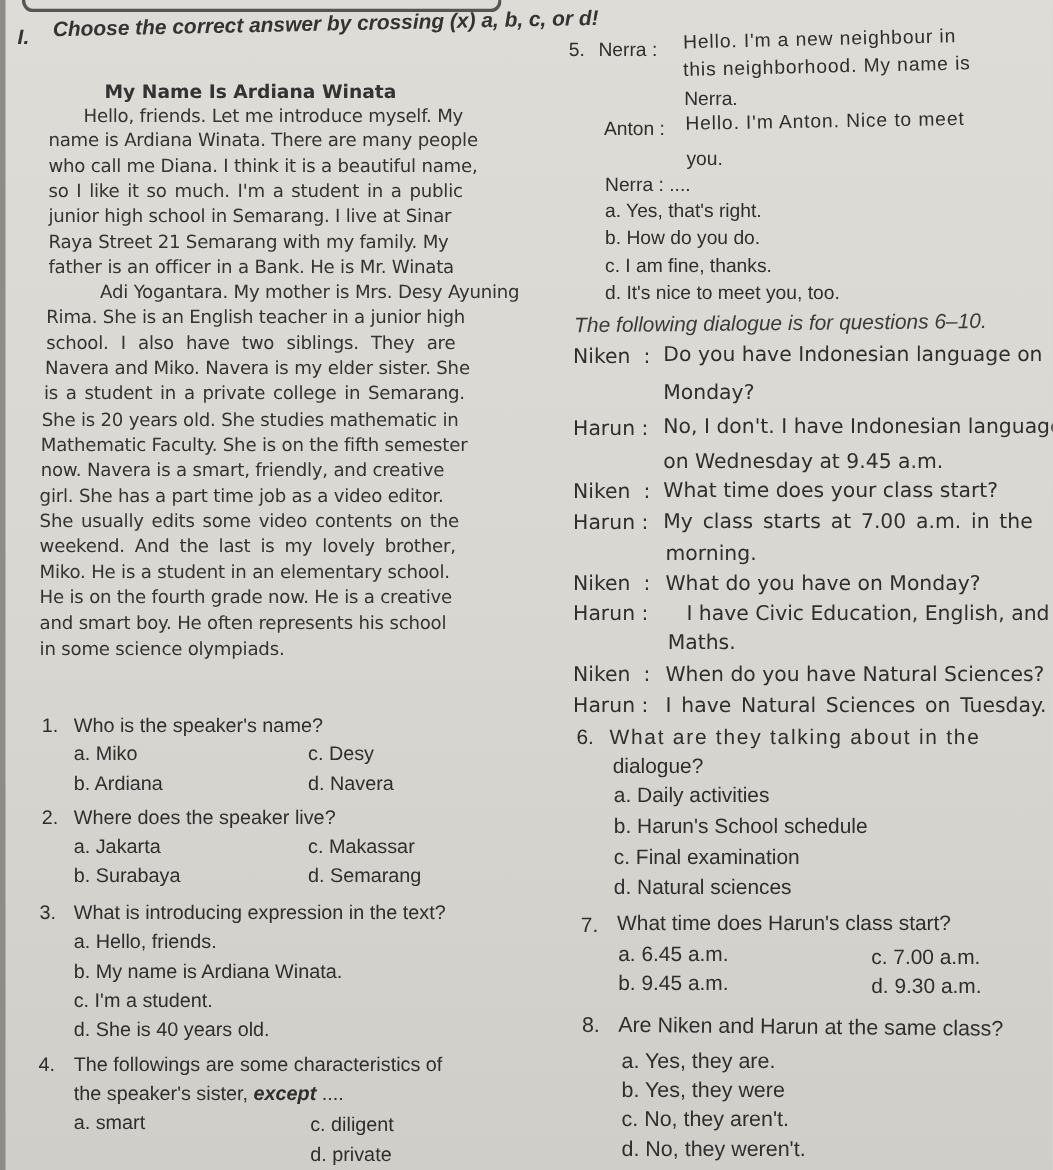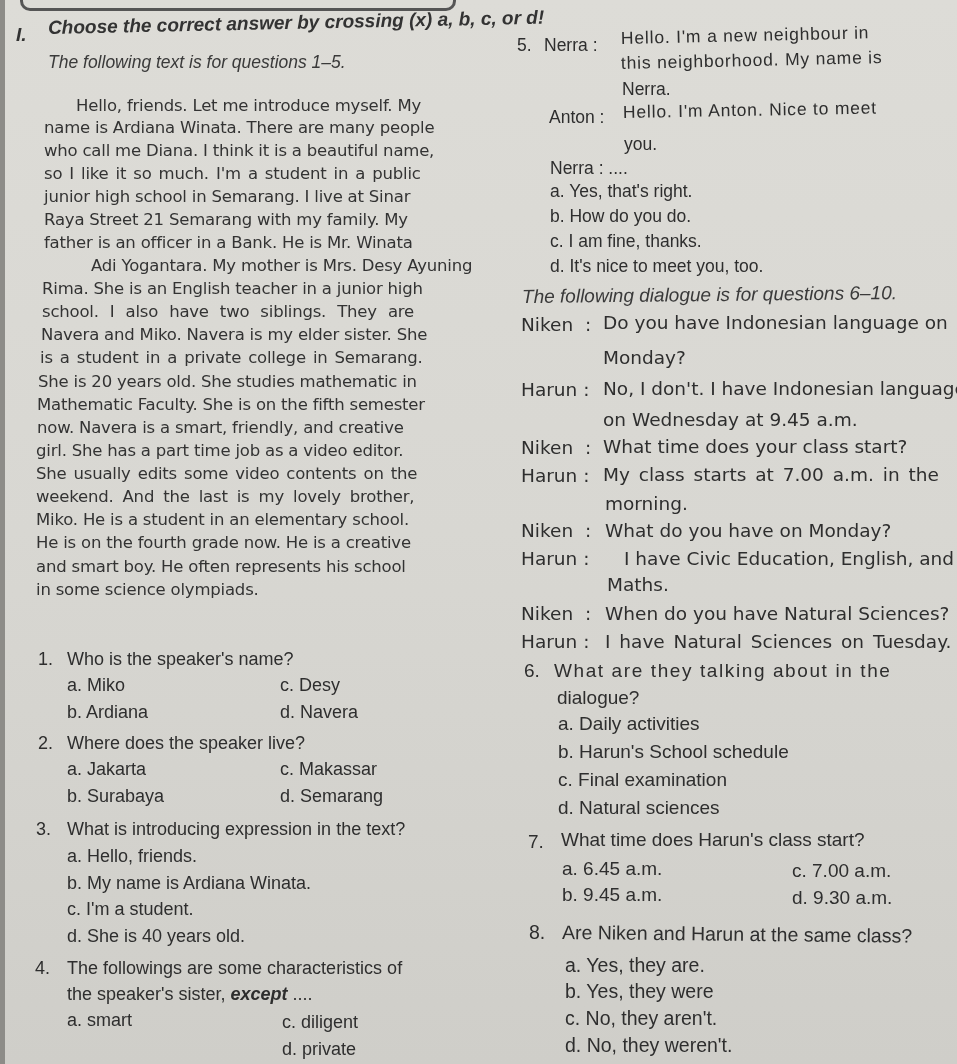--- a/index.html
+++ b/index.html
@@ -82,21 +82,21 @@
 </head>
 <body>
 
 <div class="page">
   <div class="left-edge"></div>
   <div class="top-box"></div>
 
   <div class="abs sans instr" style="left:16px; top:24px;">I.</div>
   <div class="abs sans instr" style="left:48px; top:17px; transform:rotate(-1.2deg); transform-origin:left;">Choose the correct answer by crossing (x) a, b, c, or d!</div>
 
-  <div class="abs sans italic-note" style="left:48px; top:52px;">The following text is for questions 1–5.</div>
+  <div class="abs serif reading-title" style="left:95px; top:74px;">My Name Is Ardiana Winata</div>
 
   <div>
     <div class="abs serif para-line" style="left:76px; top:96px;">Hello, friends. Let me introduce myself. My</div>
     <div class="abs serif para-line" style="left:44px; top:118px;">name is Ardiana Winata. There are many people</div>
     <div class="abs serif para-line" style="left:44px; top:141px;">who call me Diana. I think it is a beautiful name,</div>
     <div class="abs serif para-line" style="left:44px; top:164px; word-spacing:2px;">so I like it so much.  I'm a student in a public</div>
     <div class="abs serif para-line" style="left:44px; top:187px;">junior high school in Semarang. I live at Sinar</div>
     <div class="abs serif para-line" style="left:44px; top:210px;">Raya Street 21 Semarang with my family. My</div>
     <div class="abs serif para-line" style="left:44px; top:233px;">father is an officer in a Bank. He is Mr. Winata</div>
     <div class="abs serif para-line" style="left:43px; top:256px;margin-left:48px;">Adi Yogantara. My mother is Mrs. Desy Ayuning</div>

